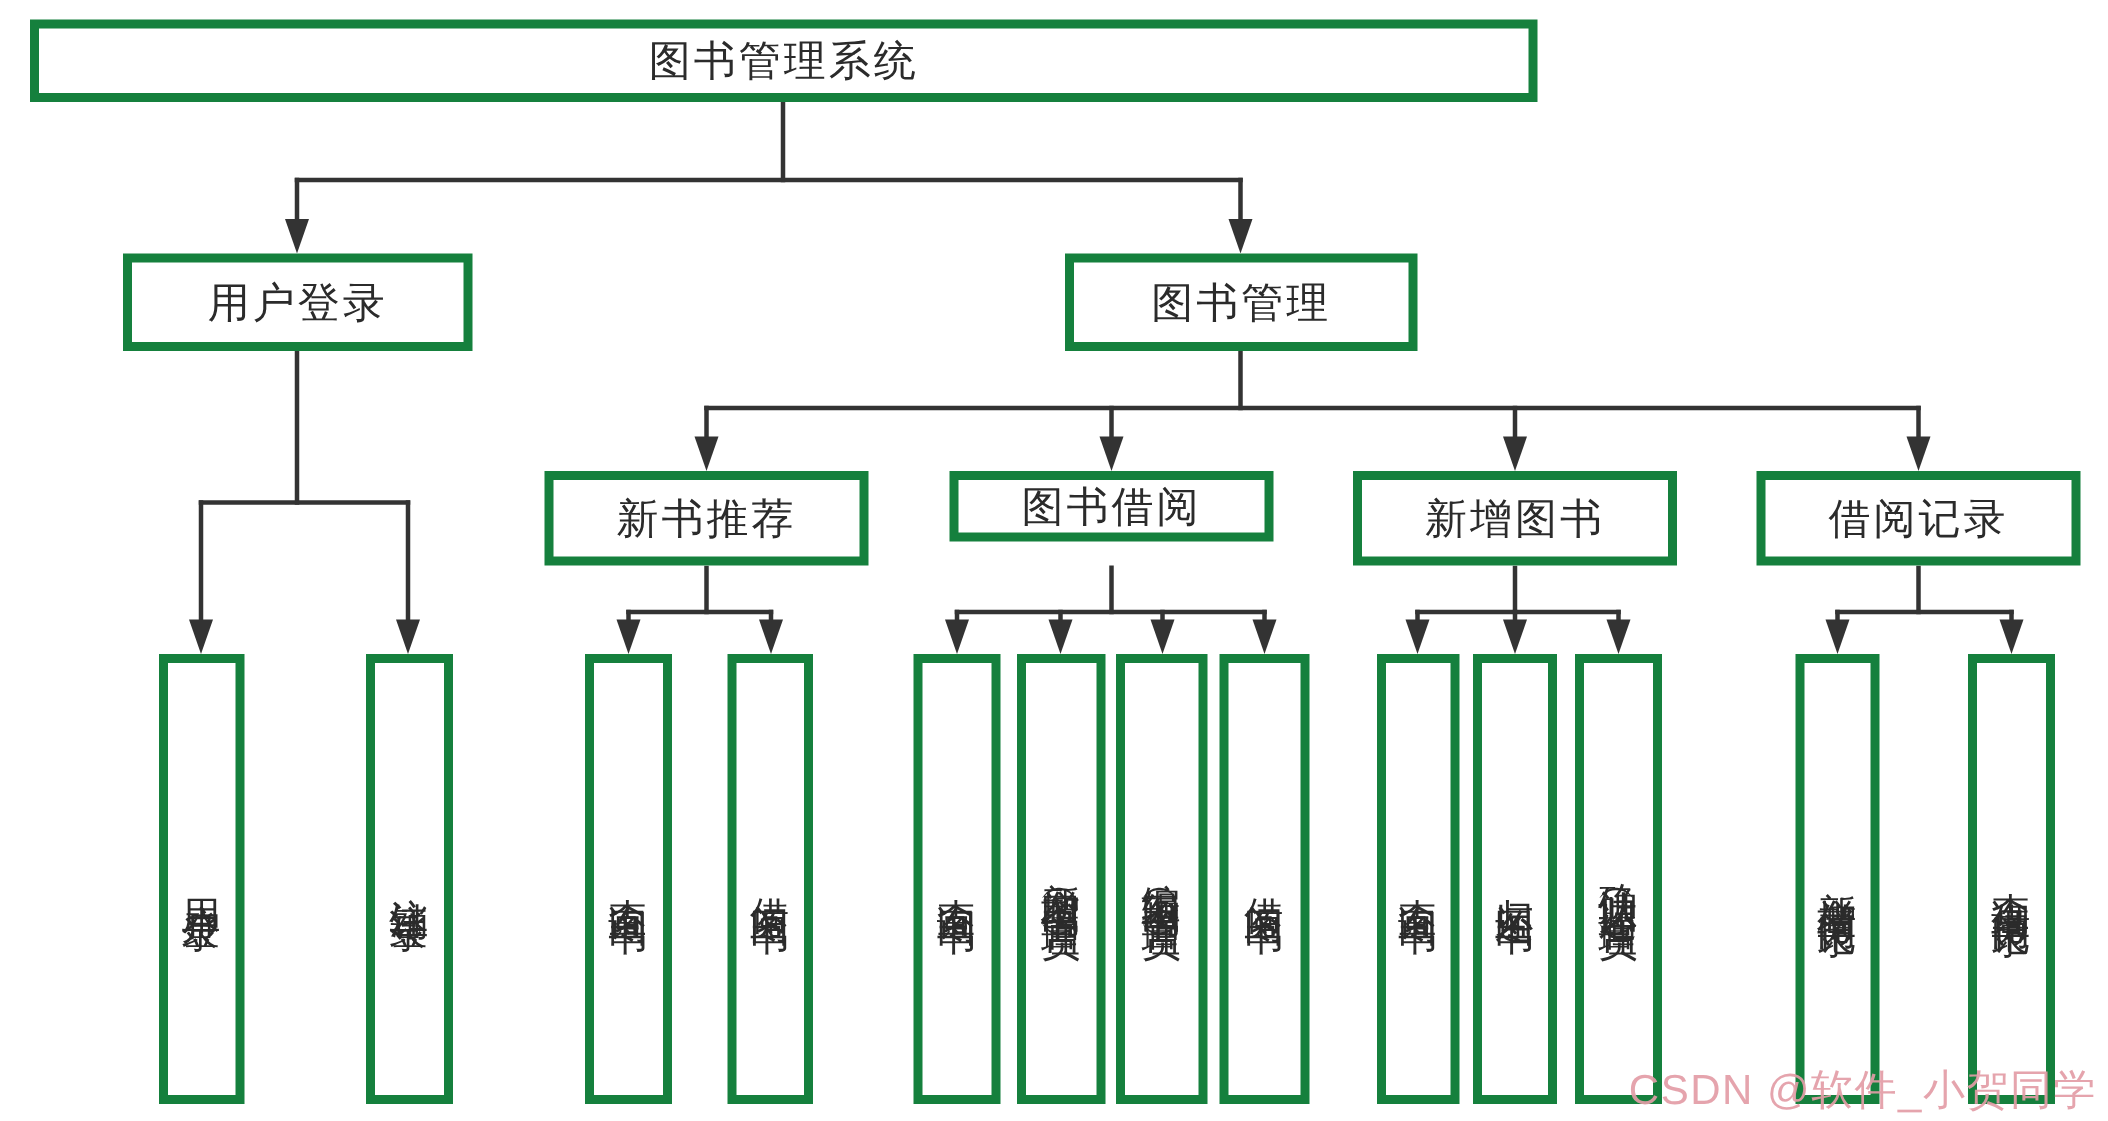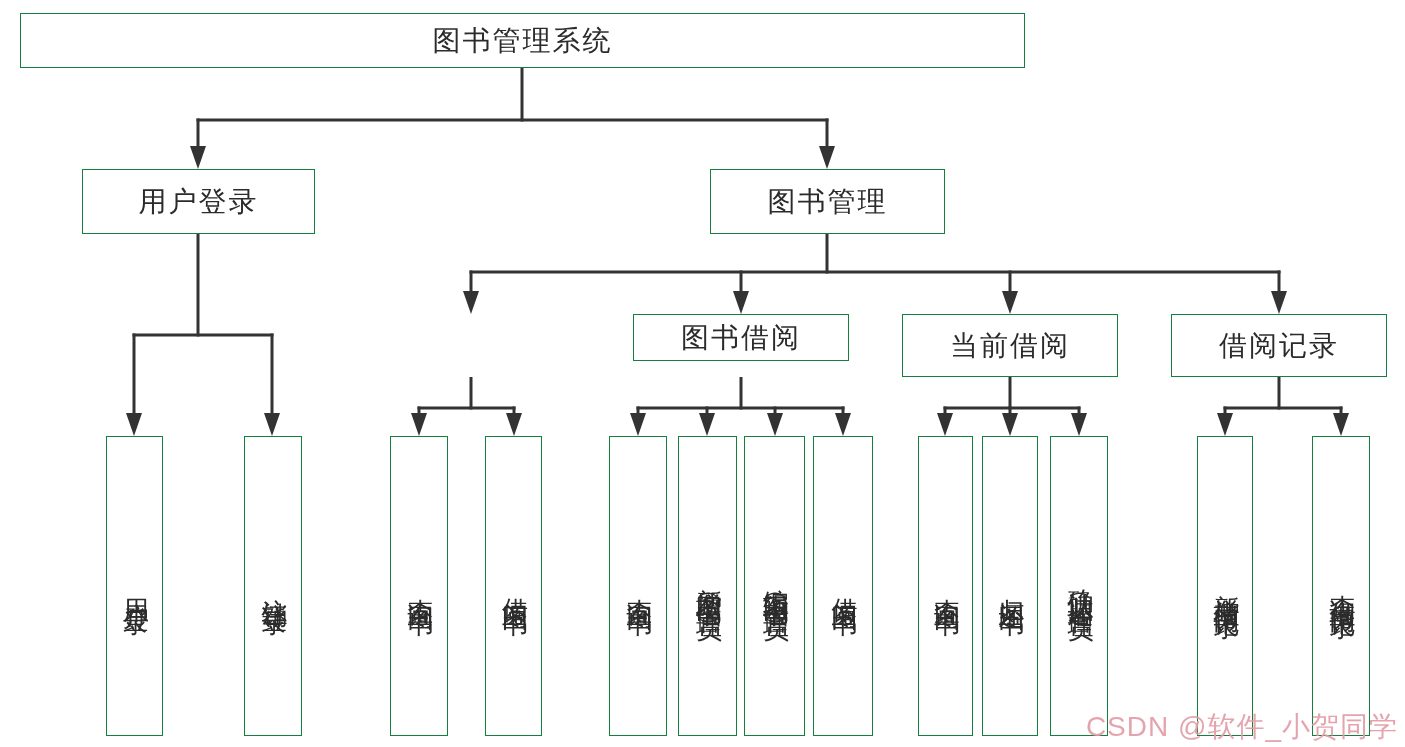--- a/index.html
+++ b/index.html
@@ -18,28 +18,27 @@
   #edges {
     position: absolute;
     left: 0; top: 0;
     width: 1405px;
     height: 747px;
     z-index: 1;
   }
   .node {
     position: absolute;
     box-sizing: border-box;
-    border: 1px solid #15803d;
+    border: 6px solid #15803d;
     background: #ffffff;
     display: flex;
     align-items: center;
     justify-content: center;
     color: #2b2b2b;
     z-index: 2;
-    font-family: Liberation Mono, monospace;
   }
   .h-node span {
     font-size: 28px;
     letter-spacing: 2px;
     white-space: nowrap;
   }
   .leaf span {
     writing-mode: vertical-rl;
     text-orientation: mixed;
     font-size: 26px;
@@ -129,25 +128,28 @@
     <span>图书管理系统</span>
   </div>
 
   <div class="node h-node" style="left:82px;top:169px;width:233px;height:65px">
     <span>用户登录</span>
   </div>
   <div class="node h-node" style="left:710px;top:169px;width:235px;height:65px">
     <span>图书管理</span>
   </div>
 
+  <div class="node h-node" style="left:363px;top:314px;width:216px;height:63px">
+    <span>新书推荐</span>
+  </div>
   <div class="node h-node" style="left:633px;top:314px;width:216px;height:47px">
     <span>图书借阅</span>
   </div>
   <div class="node h-node" style="left:902px;top:314px;width:216px;height:63px">
-    <span>当前借阅</span>
+    <span>新增图书</span>
   </div>
   <div class="node h-node" style="left:1171px;top:314px;width:216px;height:63px">
     <span>借阅记录</span>
   </div>
 
   <div class="node leaf" style="left:106px;top:436px;width:57px;height:300px">
     <span>用户登录</span>
   </div>
   <div class="node leaf" style="left:244px;top:436px;width:58px;height:300px">
     <span>注销登录</span>

